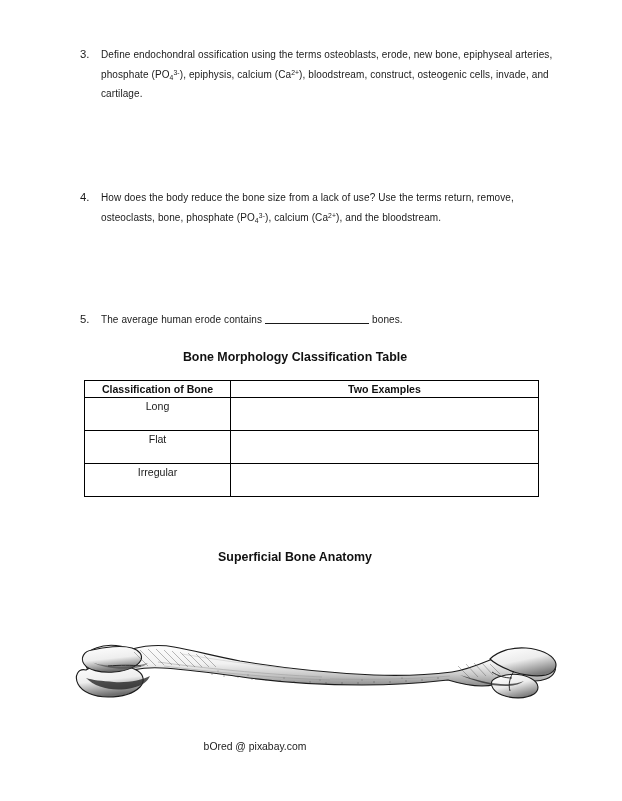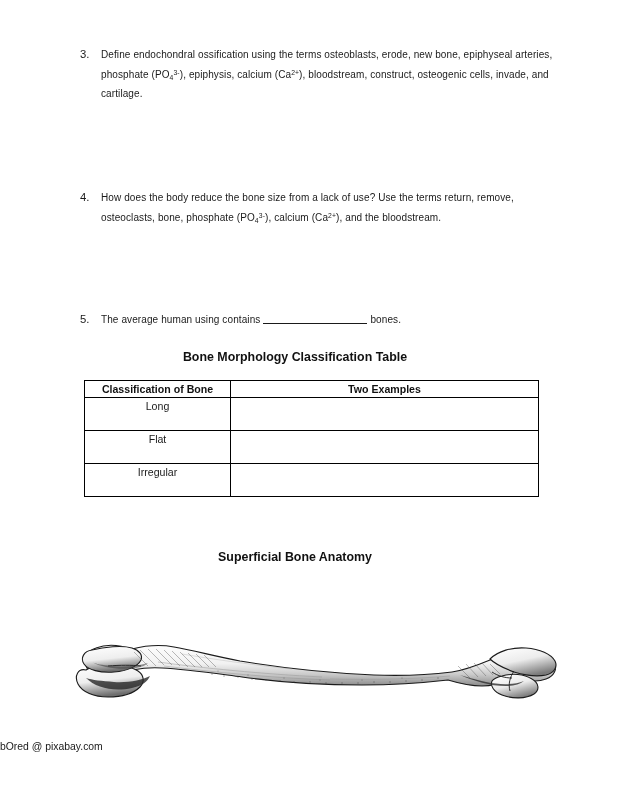--- a/index.html
+++ b/index.html
@@ -135,21 +135,21 @@
     width: 500px;
     height: 92px;
   }
 
   
   #image-credit {
     position: absolute;
     left: 0;
     top: 741px;
     width: 510px;
-    text-align: left;
+    text-align: center;
     font-size: 10.4px;
     color: #1a1a1a;
   }
 </style>
 </head>
 <body>
 
 <div class="page">
 
   <div class="question" id="question-3">
@@ -157,21 +157,21 @@
     <span class="q-text"><span>Define endochondral ossification using the terms osteoblasts, erode, new bone, epiphyseal arteries, phosphate (PO</span><sub>4</sub><sup>3-</sup><span>), epiphysis, calcium (Ca</span><sup>2+</sup><span>), bloodstream, construct, osteogenic cells, invade, and cartilage.</span></span>
   </div>
 
   <div class="question" id="question-4">
     <span class="q-num">4.</span>
     <span class="q-text"><span>How does the body reduce the bone size from a lack of use? Use the terms return, remove, osteoclasts, bone, phosphate (PO</span><sub>4</sub><sup>3-</sup><span>), calcium (Ca</span><sup>2+</sup><span>), and the bloodstream.</span></span>
   </div>
 
   <div class="question" id="question-5">
     <span class="q-num">5.</span>
-    <span class="q-text"><span>The average human using contains</span><span class="blank-line"></span><span>bones.</span></span>
+    <span class="q-text"><span>The average human erode contains</span><span class="blank-line"></span><span>bones.</span></span>
   </div>
 
   <div class="section-heading" id="table-heading">Bone Morphology Classification Table</div>
 
   <table id="morphology-table">
     <colgroup>
       <col class="col-class">
       <col class="col-example">
     </colgroup>
     <thead>

